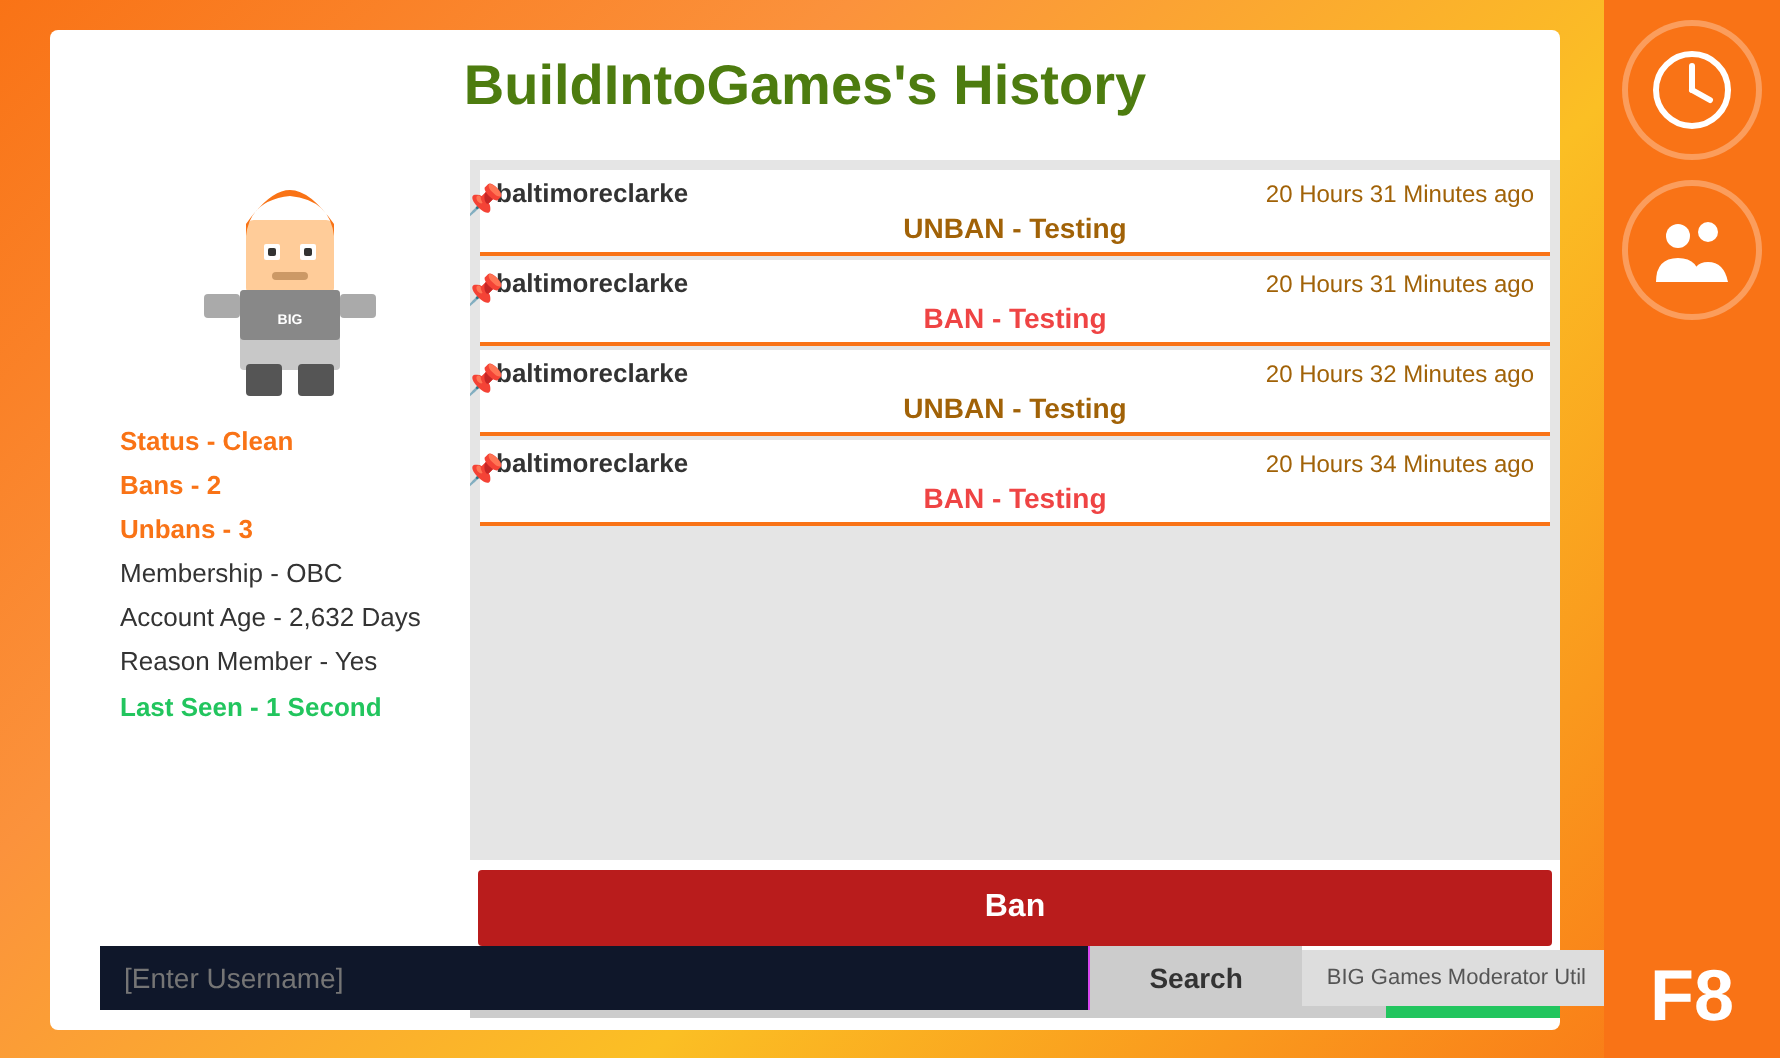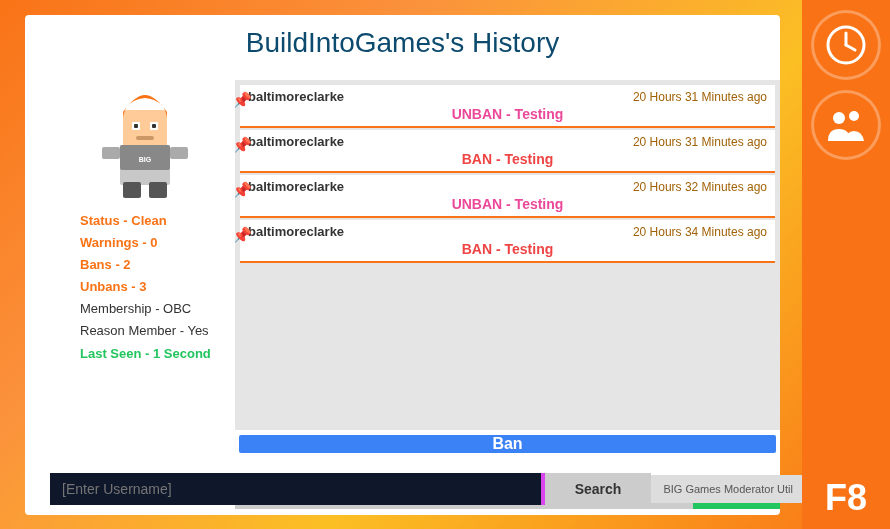--- a/index.html
+++ b/index.html
@@ -29,22 +29,22 @@
       height: 500px;
       background: white;
       z-index: 1;
       border-radius: 4px;
     }
 
     
     .title {
       text-align: center;
       font-size: 28px;
-      font-weight: normal;
-      color: #0c4a6e;
+      font-weight: bold;
+      color: #4d7c0f;
       padding: 12px 0 8px 0;
       font-family: Arial, sans-serif;
     }
 
     
     .left-sidebar {
       position: absolute;
       left: 25px;
       top: 65px;
       width: 190px;
@@ -54,21 +54,20 @@
     .avatar-area {
       display: flex;
       justify-content: center;
       margin-bottom: 10px;
     }
 
     .stats-list {
       list-style: none;
       font-size: 13px;
       line-height: 1.7;
-      margin-left: 20px;
     }
 
     .stats-list li { color: #333; }
     .stats-list .status-clean { color: #f97316; font-weight: bold; }
     .stats-list .warnings { color: #f97316; font-weight: bold; }
     .stats-list .bans { color: #f97316; font-weight: bold; }
     .stats-list .unbans { color: #f97316; font-weight: bold; }
     .stats-list .last-seen { color: #22c55e; font-weight: bold; }
 
     
@@ -109,21 +108,21 @@
       font-size: 12px;
     }
 
     .history-entry .action {
       text-align: center;
       font-weight: bold;
       font-size: 14px;
       padding: 2px 0;
     }
 
-    .action-unban { color: #ec4899; }
+    .action-unban { color: #a16207; }
     .action-ban { color: #ef4444; }
 
     .pin-icon {
       position: absolute;
       left: -8px;
       top: 6px;
       width: 20px;
       height: 20px;
       color: #f97316;
       font-size: 16px;
@@ -134,24 +133,25 @@
       position: absolute;
       left: 210px;
       top: 420px;
       width: 545px;
       display: flex;
       gap: 0;
     }
 
     .btn-ban, .btn-warn, .btn-unban {
       flex: 1;
+      padding: 10px;
       font-size: 16px;
       font-weight: bold;
       color: white;
-      background: #3b82f6;
+      background: #b91c1c;
       border: none;
       cursor: pointer;
       margin: 0 4px;
       border-radius: 2px;
     }
 
     
     .reason-row {
       position: absolute;
       left: 210px;
@@ -203,21 +203,21 @@
     }
 
     .search-btn {
       padding: 8px 30px;
       font-size: 14px;
       font-weight: bold;
       color: #333;
       background: #ccc;
       border: none;
       cursor: pointer;
-      border-left: 4px solid #d946ef;
+      border-left: 1px solid #d946ef;
     }
 
     .util-label {
       padding: 8px 12px;
       font-size: 11px;
       color: #555;
       background: #ddd;
       white-space: nowrap;
     }
 
@@ -295,24 +295,24 @@
         <rect x="33" y="92" width="18" height="16" fill="#555" rx="2"></rect>
         <rect x="59" y="92" width="18" height="16" fill="#555" rx="2"></rect>
 
         <rect x="30" y="55" width="50" height="25" fill="#888" rx="2"></rect>
 
         <text x="55" y="72" text-anchor="middle" font-size="7" fill="white" font-weight="bold">BIG</text>
       </svg>
     </div>
     <ul class="stats-list">
       <li class="status-clean">Status - Clean</li>
-      <li class="warnings">Warnings - 0</li>
       <li class="bans">Bans - 2</li>
       <li class="unbans">Unbans - 3</li>
       <li>Membership - OBC</li>
+      <li>Account Age - 2,632 Days</li>
       <li>Reason Member - Yes</li>
       <li class="last-seen">Last Seen - 1 Second</li>
     </ul>
   </div>
 
   <div class="history-area">
 
     <div class="history-entry">
       <span class="pin-icon">📌</span>
       <div class="entry-top">

